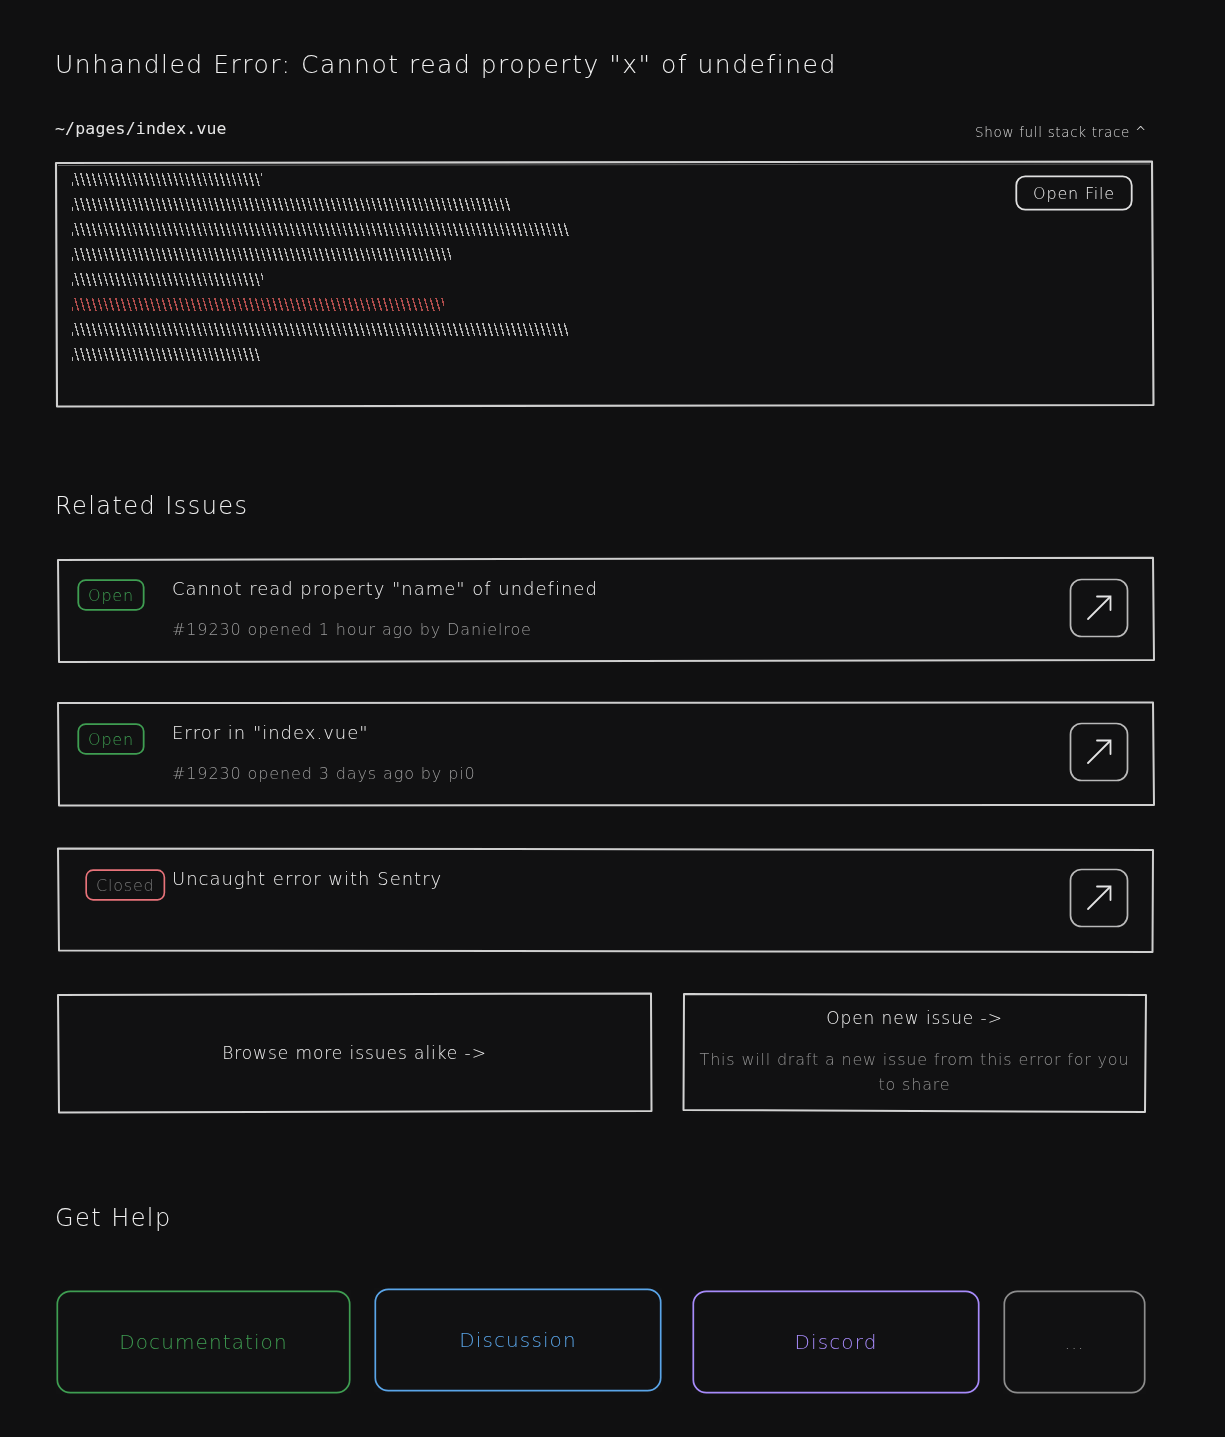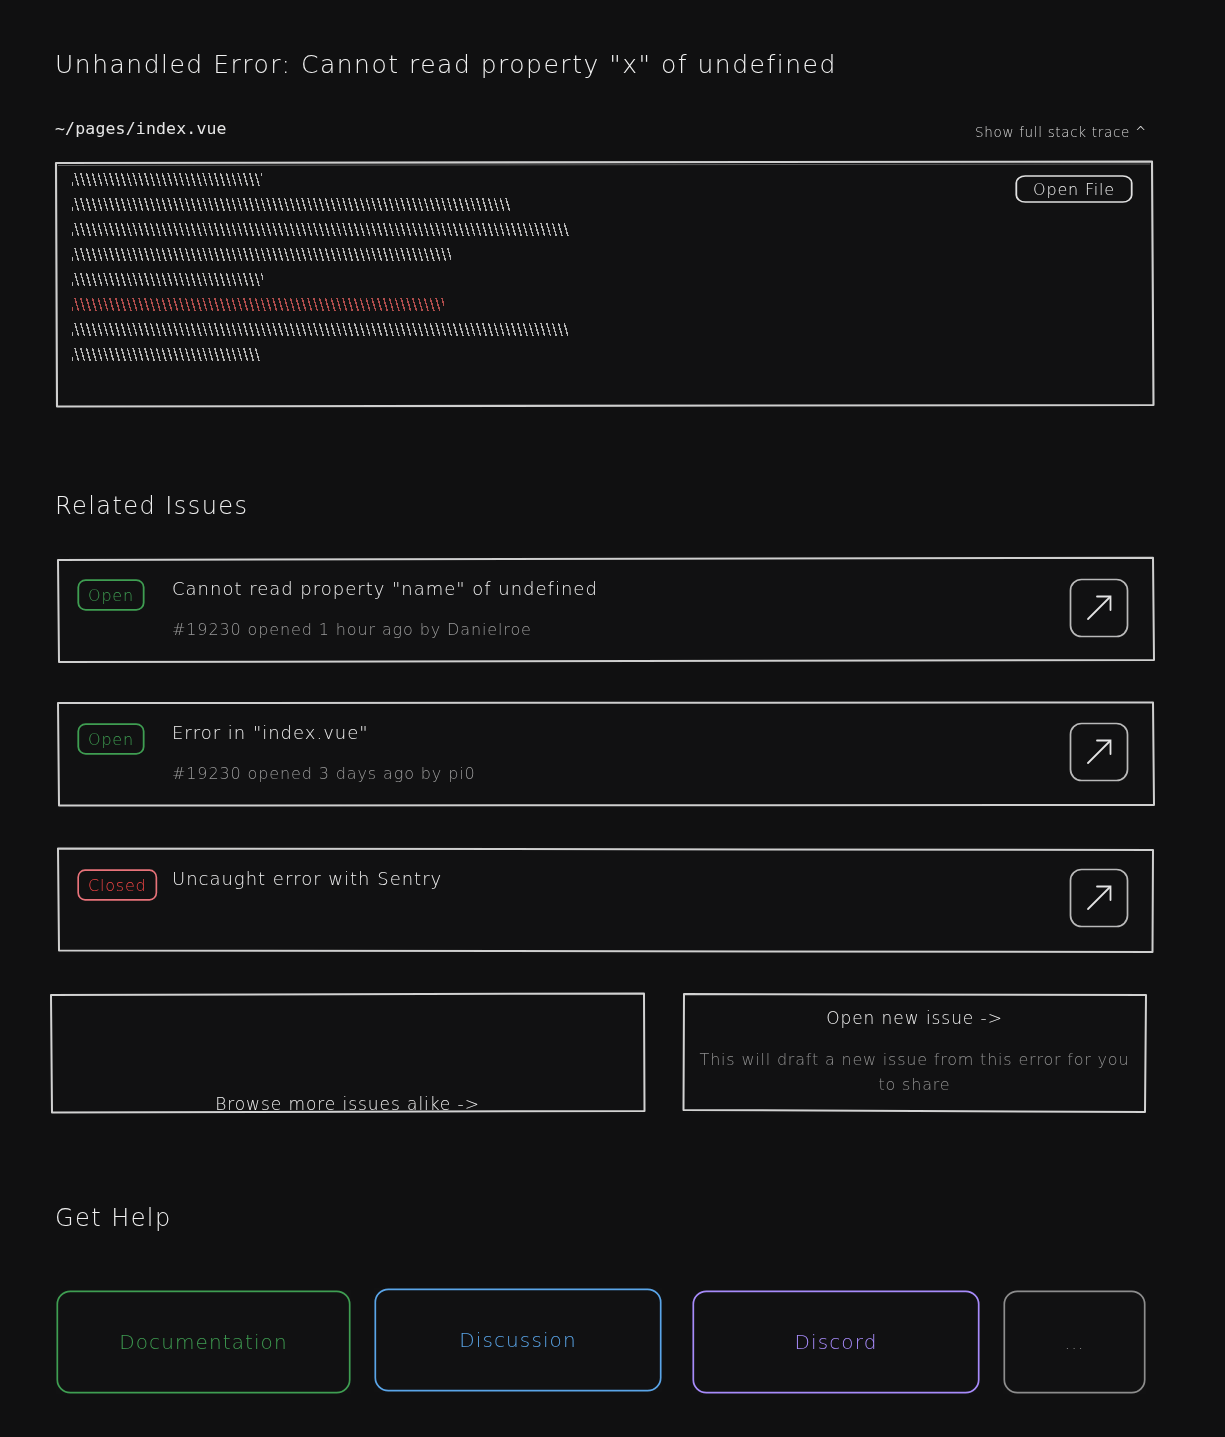--- a/index.html
+++ b/index.html
@@ -103,21 +103,21 @@
       74deg,
       rgba(185,80,79,.95) 0px,
       rgba(185,80,79,.95) 1.45px,
       rgba(0,0,0,0) 1.45px,
       rgba(0,0,0,0) 5.6px);
   }
 
   .openfile {
     position: absolute;
     right: 22px; top: 15px;
-    width: 118px; height: 28px;
+    width: 118px; height: 36px;
     display: flex; align-items: center; justify-content: center;
     font-size: 16px;
     color: #f0f0f0;
     letter-spacing: .05em;
     cursor: pointer;
     background: transparent;
   }
 
   
   .h2 {
@@ -147,21 +147,21 @@
     left: 21px; top: 23px;
     height: 32px;
     min-width: 60px;
     padding: 0 11px;
     display: flex; align-items: center; justify-content: center;
     font-size: 16px;
     letter-spacing: .05em;
     border-radius: 11px;
   }
   .badge.open   { color: #3f9e52; }
-  .badge.closed { color: #ef4444; }
+  .badge.closed { color: #737373; margin-left: 8px; }
 
   .issue .itext { position: absolute; left: 116px; top: 22px; }
   .issue .ititle {
     font-size: 18px;
     color: #efefef;
     letter-spacing: .055em;
     white-space: nowrap;
   }
   .issue .imeta {
     margin-top: 21px;
@@ -182,21 +182,21 @@
   
   .cta {
     position: absolute;
     cursor: pointer;
     display: flex;
     flex-direction: column;
     align-items: center;
     justify-content: center;
     text-align: center;
   }
-  .cta.browse { left: 49px; top: 992px; width: 597px; height: 122px; justify-content: flex-end; }
+  .cta.browse { left: 56px; top: 992px; width: 597px; height: 122px; }
   .cta.newissue { left: 681px; top: 992px; width: 467px; height: 122px; }
 
   .cta .ctamain {
     font-size: 17px;
     color: #f0f0f0;
     letter-spacing: .055em;
   }
   .cta .ctasub {
     margin-top: 20px;
     font-size: 16px;

